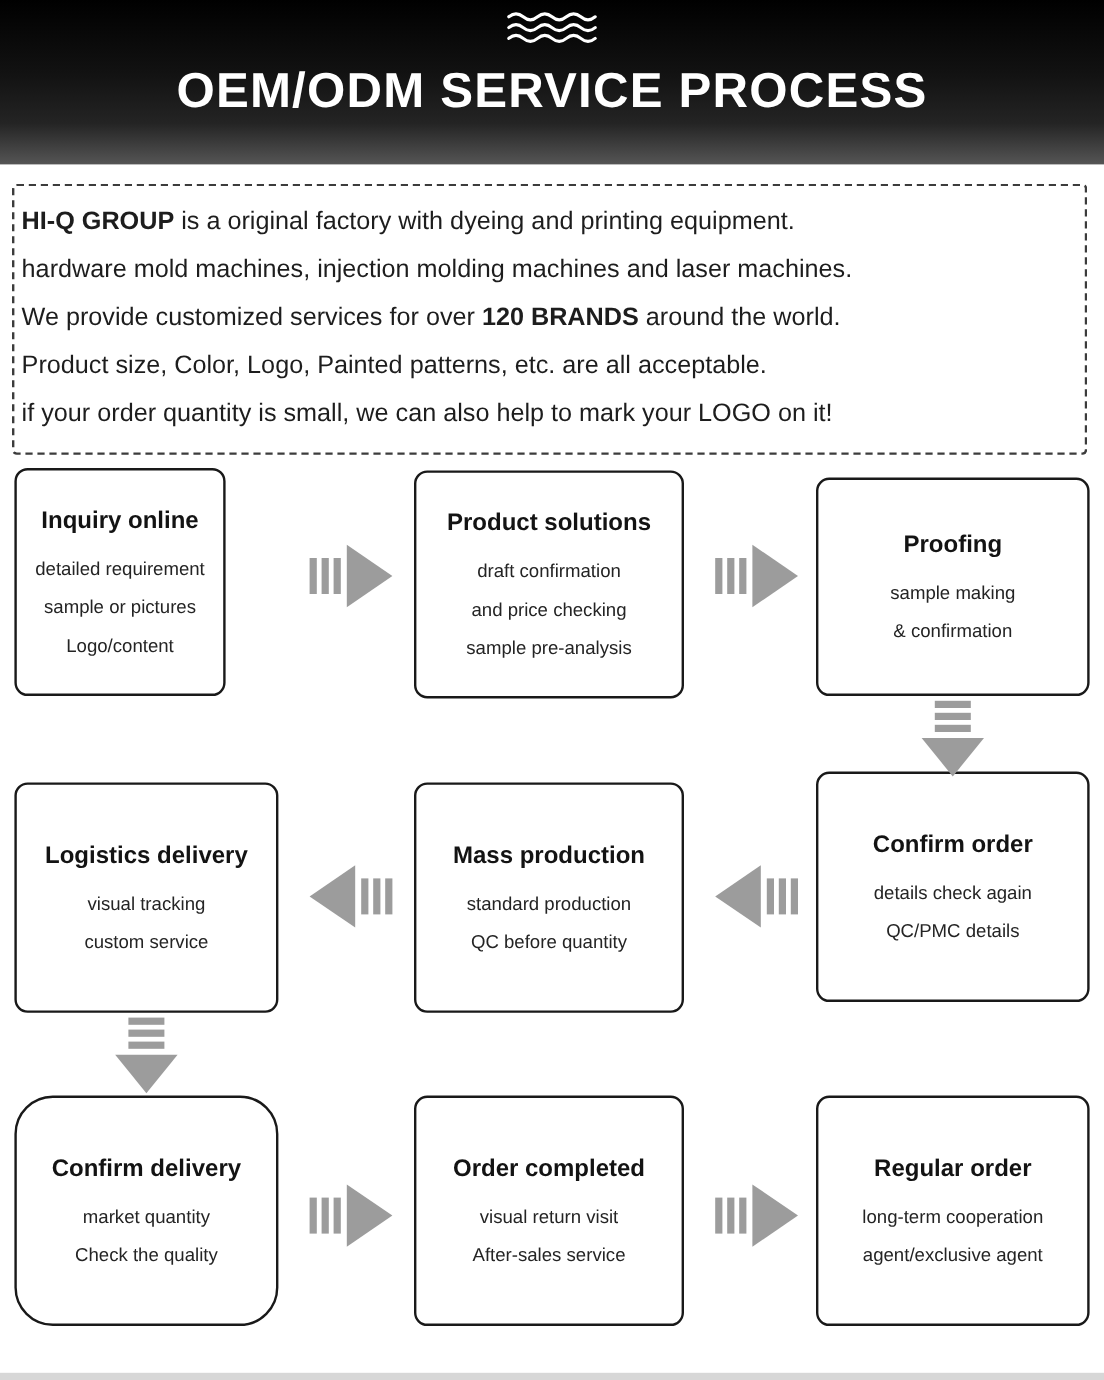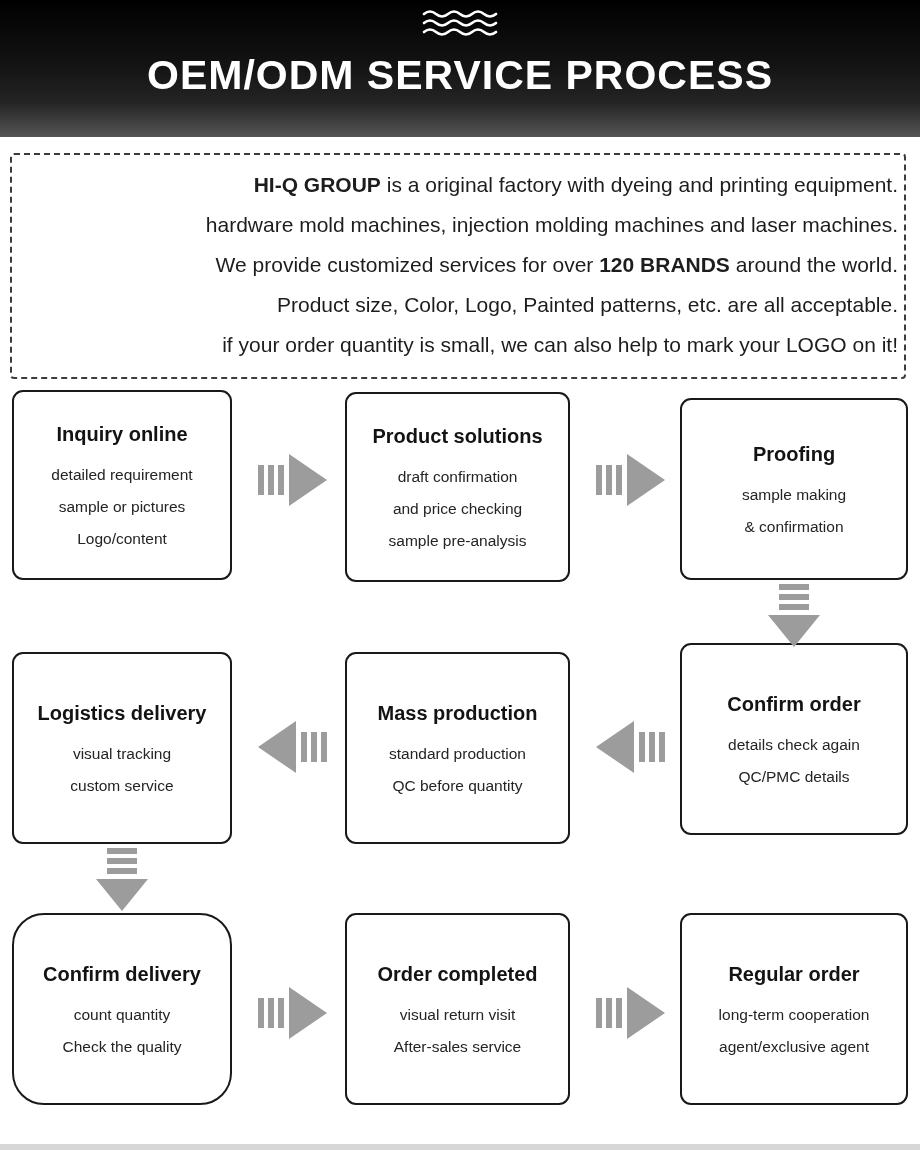--- a/index.html
+++ b/index.html
@@ -20,21 +20,21 @@
   .waves { height:32px; display:flex; align-items:center; }
   .header-title {
     color:#ffffff; font-size:41px; font-weight:bold;
     letter-spacing:1px; margin-top:12px; white-space:nowrap;
   }
 
   
   .intro {
     position:absolute; left:10px; top:153px; width:896px;
     box-sizing:border-box; border:2px dashed #3c3c3c; border-radius:4px;
-    padding:10px 6px 12px 6px; text-align:right; background:#fff;
+    padding:10px 6px 12px 6px; text-align:left; background:#fff;
   }
   .intro-line { margin:0; font-size:21px; line-height:40px; color:#1d1d1d; white-space:nowrap; }
   .intro-line b { font-weight:bold; }
 
   
   .box {
     position:absolute; box-sizing:border-box;
     border:2px solid #191919; border-radius:11px; background:#fff;
     display:flex; flex-direction:column; align-items:center; justify-content:center;
     padding:8px 4px; text-align:center;
@@ -87,21 +87,21 @@
 </div>
 
 <div class="intro">
   <p class="intro-line"><span></span><b>HI-Q GROUP</b><span> is a original factory with dyeing and printing equipment.</span></p>
   <p class="intro-line"><span>hardware mold machines, injection molding machines and laser machines.</span><b></b><span></span></p>
   <p class="intro-line"><span>We provide customized services for over </span><b>120 BRANDS</b><span> around the world.</span></p>
   <p class="intro-line"><span>Product size, Color, Logo, Painted patterns, etc. are all acceptable.</span><b></b><span></span></p>
   <p class="intro-line"><span>if your order quantity is small, we can also help to mark your LOGO on it!</span><b></b><span></span></p>
 </div>
 
-<div class="box" style="left:12px; top:390px; width:220px; height:190px;">
+<div class="box" style="left:12px; top:390px; width:176px; height:190px;">
   <div class="box-title">Inquiry online</div>
   <div class="box-line">detailed requirement</div>
   <div class="box-line">sample or pictures</div>
   <div class="box-line">Logo/content</div>
 </div>
 
 <div class="box" style="left:345px; top:392px; width:225px; height:190px;">
   <div class="box-title">Product solutions</div>
   <div class="box-line">draft confirmation</div>
   <div class="box-line">and price checking</div>
@@ -127,21 +127,21 @@
 </div>
 
 <div class="box" style="left:680px; top:643px; width:228px; height:192px;">
   <div class="box-title">Confirm order</div>
   <div class="box-line">details check again</div>
   <div class="box-line">QC/PMC details</div>
 </div>
 
 <div class="box" style="left:12px; top:913px; width:220px; height:192px;border-radius:32px;">
   <div class="box-title">Confirm delivery</div>
-  <div class="box-line">count quantity</div>
+  <div class="box-line">market quantity</div>
   <div class="box-line">Check the quality</div>
 </div>
 
 <div class="box" style="left:345px; top:913px; width:225px; height:192px;">
   <div class="box-title">Order completed</div>
   <div class="box-line">visual return visit</div>
   <div class="box-line">After-sales service</div>
 </div>
 
 <div class="box" style="left:680px; top:913px; width:228px; height:192px;">

